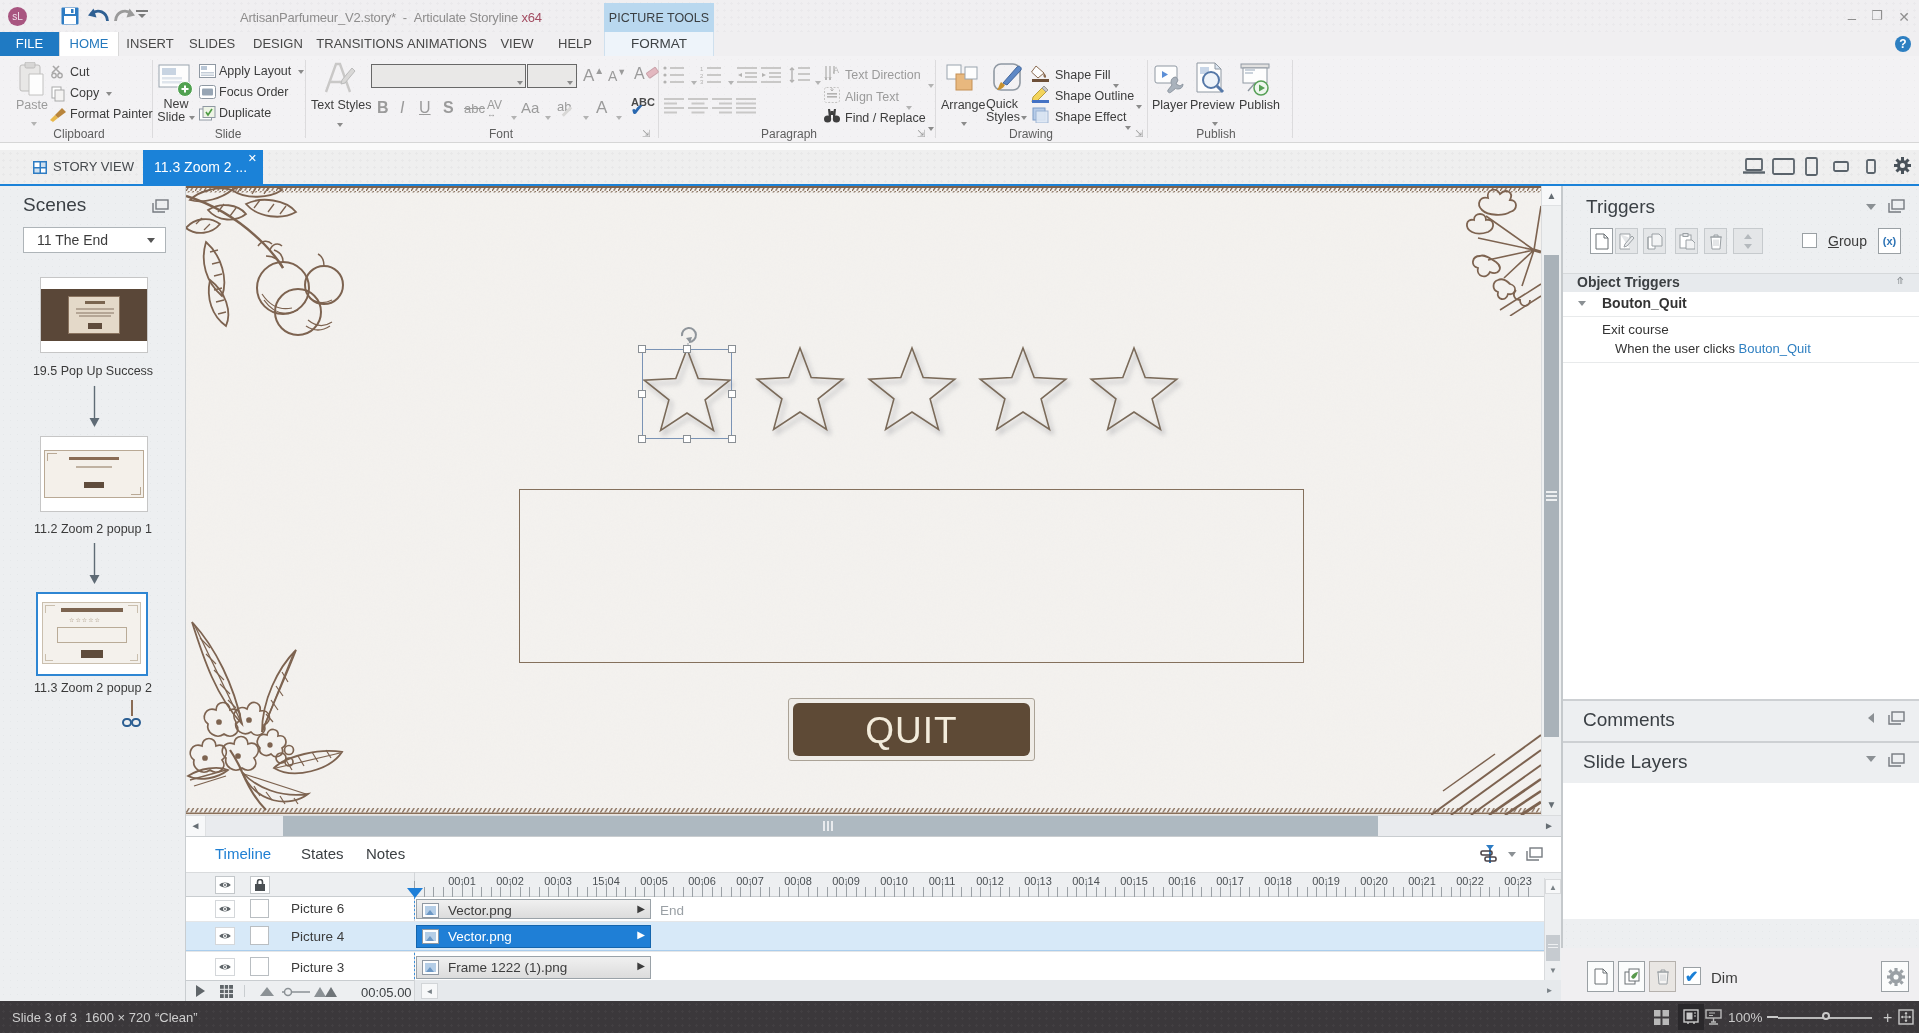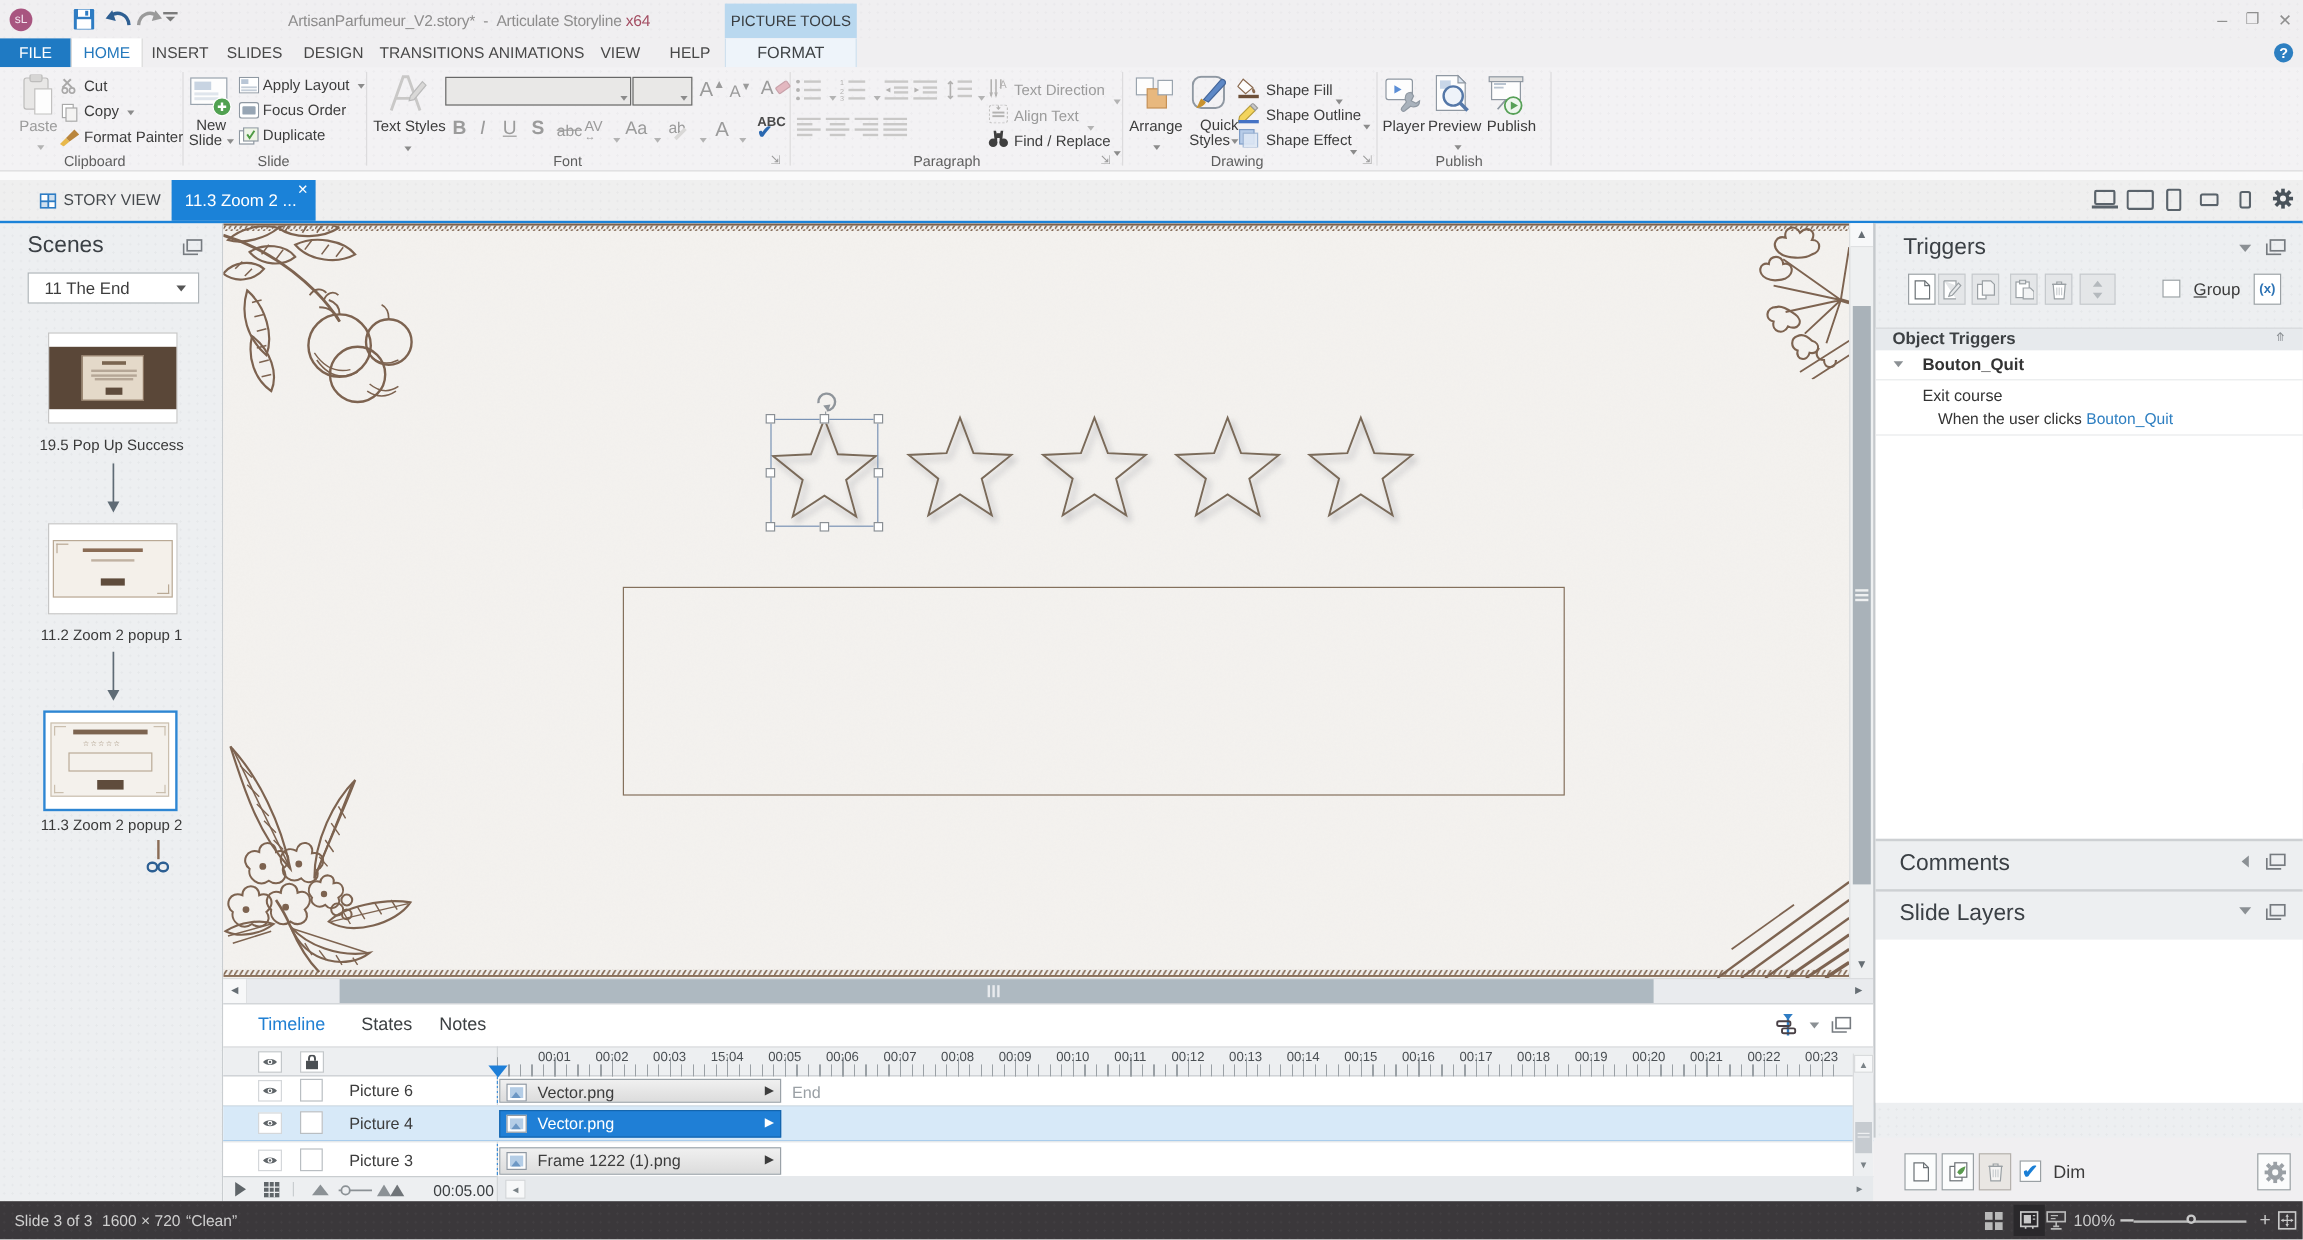--- a/index.html
+++ b/index.html
@@ -119,21 +119,21 @@
 
   <div class="gsep" style="left:152px"></div>
   <div class="gsep" style="left:305px"></div>
   <div class="gsep" style="left:658px"></div>
   <div class="gsep" style="left:935px"></div>
   <div class="gsep" style="left:1147px"></div>
   <div class="gsep" style="left:1292px"></div>
 
   <div class="glabel" style="left:39px;width:80px;">Clipboard</div>
   <div class="glabel" style="left:188px;width:80px;">Slide</div>
-  <div class="glabel" style="left:433px;width:80px;">Font</div>
+  <div class="glabel" style="left:433px;width:80px;text-align:right;">Font</div>
   <div class="glabel" style="left:749px;width:80px;">Paragraph</div>
   <div class="glabel" style="left:991px;width:80px;">Drawing</div>
   <div class="glabel" style="left:1176px;width:80px;">Publish</div>
   <div class="launcher" style="left:642px;top:72px;">⇲</div>
   <div class="launcher" style="left:917px;top:72px;">⇲</div>
   <div class="launcher" style="left:1135px;top:72px;">⇲</div>
 
   <svg class="abs" style="left:16px;top:6px;" width="30" height="36" viewBox="0 0 30 36">
     <rect x="4" y="3" width="20" height="26" rx="2" fill="#e8e7e6" stroke="#bdbcbb"></rect>
     <rect x="9" y="0" width="10" height="6" rx="1.5" fill="#d7d6d5" stroke="#bdbcbb"></rect>
@@ -309,21 +309,21 @@
     <rect x="10" y="10" width="16" height="16" fill="#e8b87e" stroke="#c59055"></rect>
     <rect x="19" y="3" width="12" height="12" fill="#fdfdfd" stroke="#9aa4ae"></rect>
   </svg>
   <div class="rtext" style="left:941px;top:42px;">Arrange</div>
   <div class="abs" style="left:958px;top:58px;"><span class="car"></span></div>
   <svg class="abs" style="left:993px;top:7px;" width="34" height="34" viewBox="0 0 34 34">
     <rect x="1" y="1" width="26" height="26" rx="7" fill="none" stroke="#8f98a2" stroke-width="1.6"></rect>
     <path d="M12 22 C10 26 6 27 4 27 C6 24 6 22 8 19 Z" fill="#c8922f"></path>
     <path d="M10 20 L24 4 C26 2 29 4 28 7 L14 22 Z" fill="#5d88c6" stroke="#44669a"></path>
   </svg>
-  <div class="rtext" style="left:986px;top:42px;width:46px;text-align:right;line-height:13px;">Quick<br>Styles<span class="car" style="margin-left:1px"></span></div>
+  <div class="rtext" style="left:986px;top:42px;width:46px;text-align:left;line-height:13px;">Quick<br>Styles<span class="car" style="margin-left:1px"></span></div>
   <svg class="abs" style="left:1031px;top:9px;" width="20" height="17" viewBox="0 0 20 17">
     <path d="M5 1 L13 8 L7 13 L0.5 7 Z" fill="#fdfdfd" stroke="#8a6a50"></path>
     <path d="M13 8 C15 10 16 12 14 13 C12 12 12 10 13 8" fill="#8a6a50"></path>
     <rect x="1" y="14" width="17" height="3" fill="#6d4f38"></rect>
   </svg>
   <div class="rtext" style="left:1055px;top:12px;">Shape Fill</div>
   <div class="abs" style="left:1110px;top:20px;"><span class="car"></span></div>
   <svg class="abs" style="left:1031px;top:30px;" width="20" height="17" viewBox="0 0 20 17">
       <path d="M2 11 L11 2 L15 6 L6 15 L1 16 Z" fill="#f3d45c" stroke="#b99f3e"></path>
       <path d="M11 2 L13 0 L17 4 L15 6 Z" fill="#c8c8c8" stroke="#9a9a9a"></path>
@@ -601,20 +601,23 @@
   <div class="abs" style="left:497px;top:159px;width:8px;height:8px;background:#fff;border:1px solid #8a8f94;"></div>
   <div class="abs" style="left:542px;top:159px;width:8px;height:8px;background:#fff;border:1px solid #8a8f94;"></div>
   <div class="abs" style="left:452px;top:204px;width:8px;height:8px;background:#fff;border:1px solid #8a8f94;"></div>
   <div class="abs" style="left:542px;top:204px;width:8px;height:8px;background:#fff;border:1px solid #8a8f94;"></div>
   <div class="abs" style="left:452px;top:249px;width:8px;height:8px;background:#fff;border:1px solid #8a8f94;"></div>
   <div class="abs" style="left:497px;top:249px;width:8px;height:8px;background:#fff;border:1px solid #8a8f94;"></div>
   <div class="abs" style="left:542px;top:249px;width:8px;height:8px;background:#fff;border:1px solid #8a8f94;"></div>
 
   <div class="abs" style="left:333px;top:303px;width:785px;height:174px;border:1px solid #84705c;"></div>
 
+  <div class="abs" style="left:602px;top:512px;width:247px;height:63px;background:#efece7;border:1px solid #aaa296;border-radius:3px;">
+    <div class="abs" style="left:4px;top:4px;right:4px;bottom:4px;background:#5e4a36;border-radius:6px;color:#f3ecdc;font-size:37px;text-align:center;line-height:55px;letter-spacing:1px;">QUIT</div>
+  </div>
 </div>
 <div id="vscroll">
   <div class="abs" style="left:0;top:0;width:19px;height:20px;background:#f7f8f9;border-bottom:1px solid #dfe1e3;text-align:center;color:#666e74;font-size:10px;line-height:20px;">▲</div>
   <div class="abs" style="left:2px;top:69px;width:15px;height:482px;background:#a9b2b9;"></div>
   <div class="abs" style="left:4px;top:305px;width:11px;height:1.5px;background:#eef0f1;"></div>
   <div class="abs" style="left:4px;top:309px;width:11px;height:1.5px;background:#eef0f1;"></div>
   <div class="abs" style="left:4px;top:313px;width:11px;height:1.5px;background:#eef0f1;"></div>
   <div class="abs" style="left:0;top:609px;width:19px;height:20px;text-align:center;color:#666e74;font-size:10px;line-height:20px;">▼</div>
 </div>
 <div id="hscroll">

